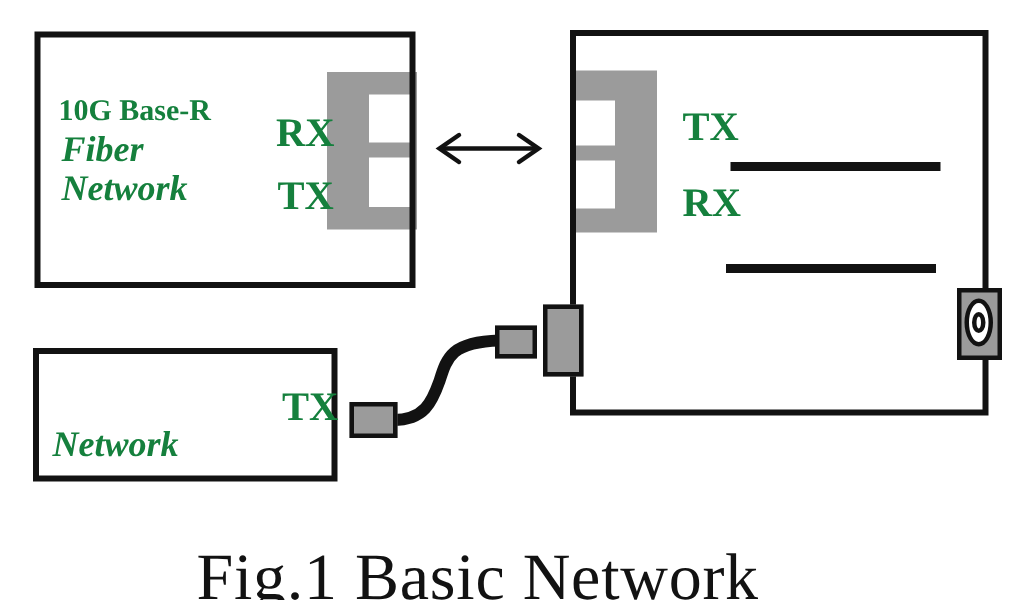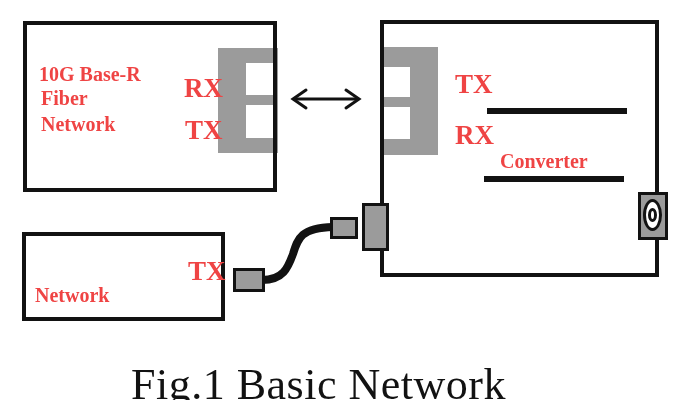--- a/index.html
+++ b/index.html
@@ -6,23 +6,23 @@
   .stage{
     position:relative;width:682px;height:400px;background:#ffffff;overflow:hidden;
     font-family:"Liberation Serif","DejaVu Serif",serif;color:#121212;
   }
   .box{position:absolute;box-sizing:border-box;border:4px solid #121212;background:transparent;}
   .gray-block{position:absolute;box-sizing:border-box;background:#9b9b9b;}
   .port{position:absolute;box-sizing:border-box;background:#ffffff;}
   .connector{position:absolute;box-sizing:border-box;background:#9b9b9b;border:3px solid #121212;}
   .ring{position:absolute;box-sizing:border-box;background:#ffffff;border-radius:50%;border:3px solid #121212;}
   .bar{position:absolute;background:#121212;}
-  .t{position:absolute;font-weight:700;line-height:1.05;white-space:nowrap;color:#ef4444;}
+  .t{position:absolute;font-weight:700;line-height:1.05;white-space:nowrap;color:#15803d;}
   .t20{font-size:20px;}
-  .t24{font-size:20px;}
+  .t24{font-size:24px;font-style:italic;}
   .t27{font-size:27px;margin-left:12px;}
   .caption{position:absolute;font-size:44px;font-weight:400;letter-spacing:0.5px;}
   svg.overlay{position:absolute;left:0;top:0;width:682px;height:400px;}
 </style>
 </head>
 <body>
 
 <div class="stage">
 
   <svg class="overlay" viewBox="0 0 682 400">
@@ -44,21 +44,20 @@
   <div class="t t27" style="left:172px;top:74px">RX</div>
   <div class="t t27" style="left:173px;top:116px">TX</div>
 
   <div class="gray-block" style="left:382px;top:47px;width:56px;height:108px"></div>
   <div class="port" style="left:383px;top:67px;width:27px;height:30px"></div>
   <div class="port" style="left:383px;top:107px;width:27px;height:32px"></div>
   <div class="box" style="left:380px;top:20px;width:279px;height:257px"></div>
   <div class="t t27" style="left:443px;top:70px">TX</div>
   <div class="t t27" style="left:443px;top:121px">RX</div>
   <div class="bar" style="left:487px;top:108px;width:140px;height:6px"></div>
-  <div class="t t24" style="left:500px;top:151px">Converter</div>
   <div class="bar" style="left:484px;top:176px;width:140px;height:6px"></div>
 
   <div class="box" style="left:22px;top:232px;width:203px;height:89px"></div>
   <div class="t t27" style="left:176px;top:257px">TX</div>
   <div class="t t24" style="left:35px;top:285px">Network</div>
 
   <div class="connector" style="left:233px;top:268px;width:32px;height:24px"></div>
   <div class="connector" style="left:330px;top:217px;width:28px;height:22px"></div>
   <div class="connector" style="left:362px;top:203px;width:27px;height:48px"></div>
   <div class="connector" style="left:638px;top:192px;width:30px;height:48px"></div>

